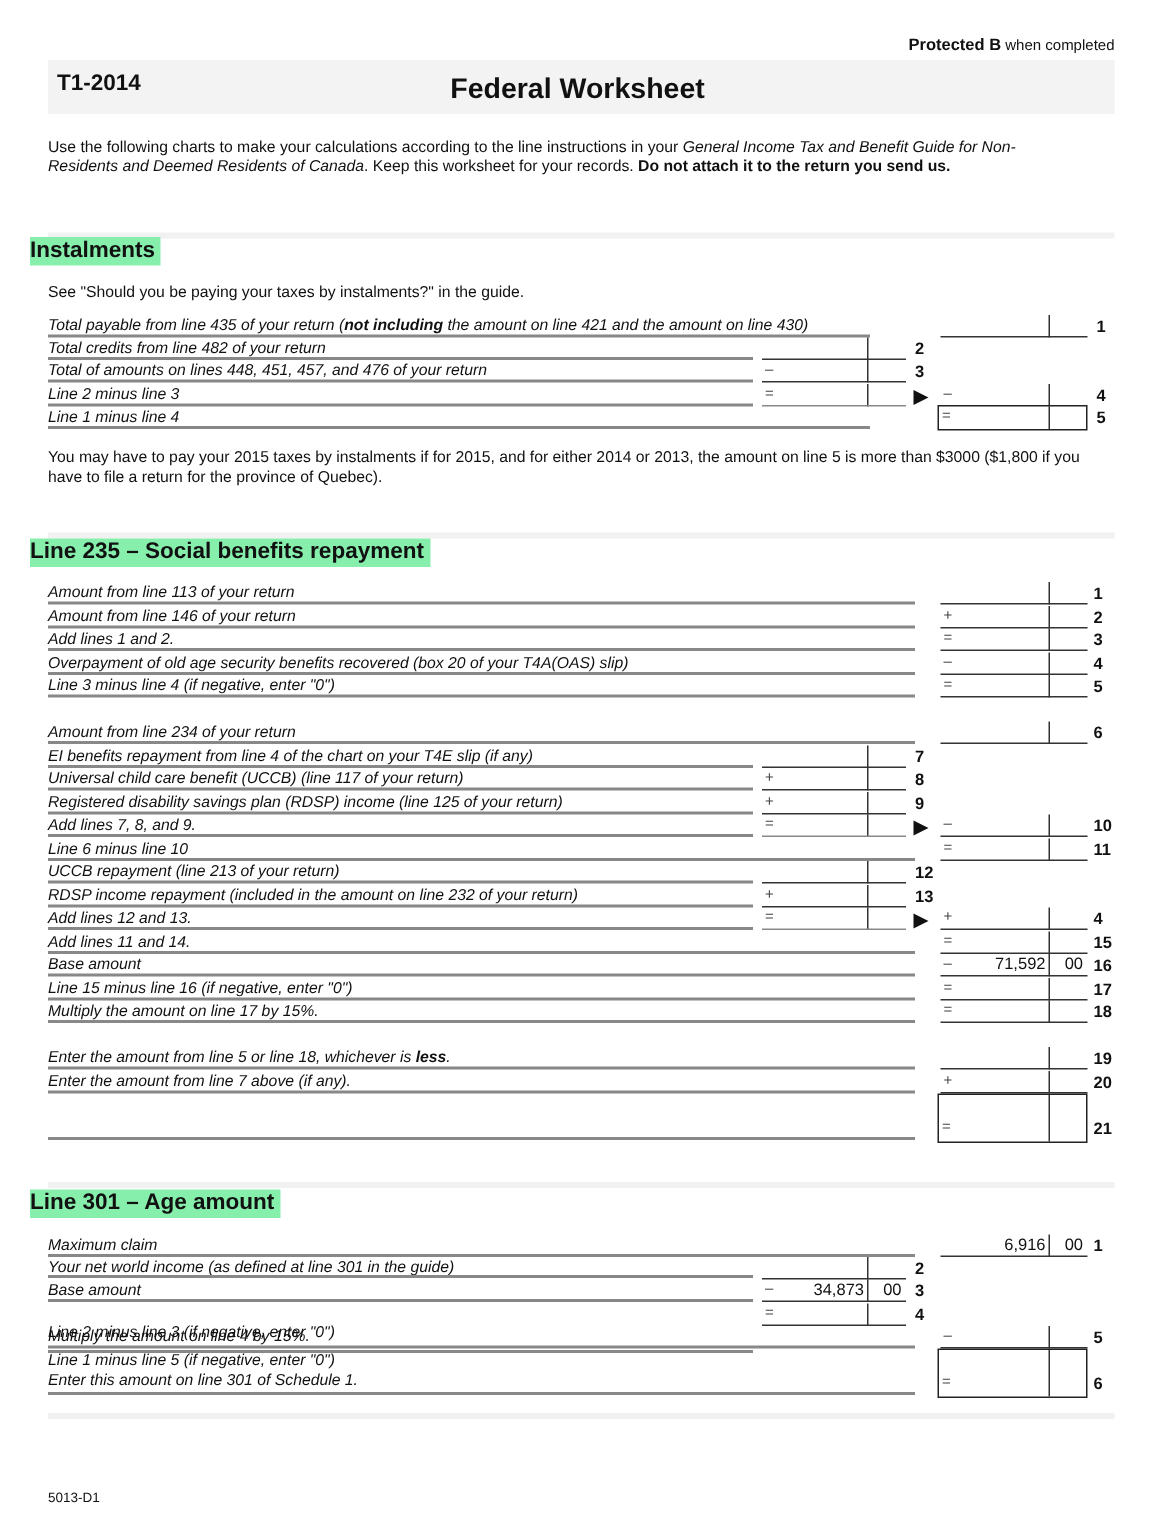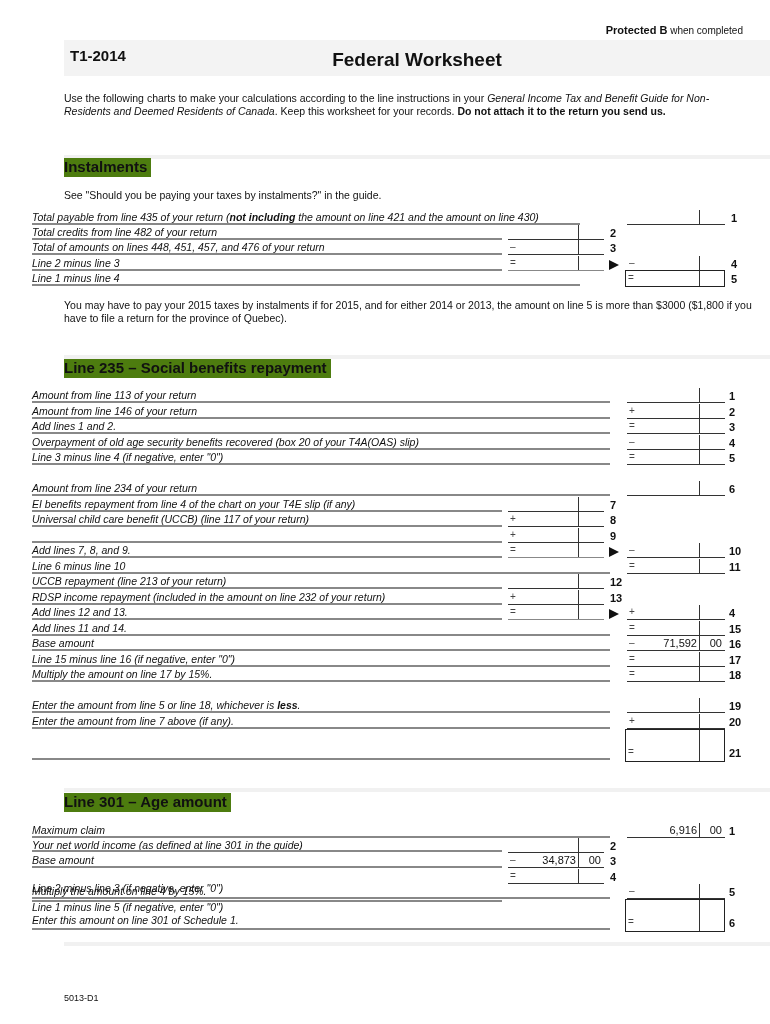--- a/index.html
+++ b/index.html
@@ -1,26 +1,26 @@
 <!DOCTYPE html>
 <html><head>
 <meta charset="utf-8">
 <style>
   html, body { margin:0; padding:0; background:#fff; }
   body { width:770px; height:1024px; position:relative; overflow:hidden;
          font-family:"Liberation Sans", sans-serif; color:#111; }
-  .abs { position:absolute;margin-left:32px; }
+  .abs { position:absolute; }
   .protected { right:27px; top:24px; font-size:10px; }
   .protected b { font-size:11px; }
   .title-band { left:32px; top:40px; width:711px; height:36px; background:#f3f3f3; }
   .form-code { left:38px; top:47px; font-size:15px; font-weight:bold; }
   .form-title { left:0; width:770px; top:49px; text-align:center; font-size:19px; font-weight:bold; }
   .intro { left:32px; top:92px; width:690px; font-size:10.5px; line-height:13px; }
   .sec-band { left:32px; height:4px; width:711px; background:#f1f1f1; }
-  .sec-title { left:32px; font-size:15px; font-weight:bold; padding:0 4px 2px 0; background:#4d7c0f; }
+  .sec-title { left:20px; font-size:15px; font-weight:bold; padding:0 4px 2px 0; background:#86efac; }
   .sec-title span.sub { font-weight:bold; }
   .note { left:32px; font-size:10.5px; line-height:13px; width:700px; }
 
   .row { position:absolute; left:32px; height:15px; }
   .row .lbl { position:absolute; left:0; top:1px; font-size:10.5px; white-space:nowrap;font-style:italic; }
   .row .uline { position:absolute; left:0; bottom:0; height:2px; background:#888; }
 
   .col { position:absolute; height:15px; }
   .col .op { position:absolute; left:2px; top:1px; font-size:10px; color:#444; }
   .col .val { position:absolute; right:28px; top:1px; font-size:11px; }
@@ -200,20 +200,21 @@
   </div>
 <div class="col" style="left:508px;top:512px;width:96px">
     <span class="op">+</span>
     <span class="val"></span>
     <span class="cents"></span>
     <div class="divider"></div>
     <div class="base"></div>
   </div>
 <div class="lnum" style="left:610px;top:514px">8</div>
 <div class="row" style="top:528px;width:470px;height:15px">
+    <span class="lbl">Registered disability savings plan (RDSP) income (line 125 of your return)</span>
     <div class="uline" style="width:470px"></div>
   </div>
 <div class="col" style="left:508px;top:528px;width:96px">
     <span class="op">+</span>
     <span class="val"></span>
     <span class="cents"></span>
     <div class="divider"></div>
     <div class="base"></div>
   </div>
 <div class="lnum" style="left:610px;top:530px">9</div>

